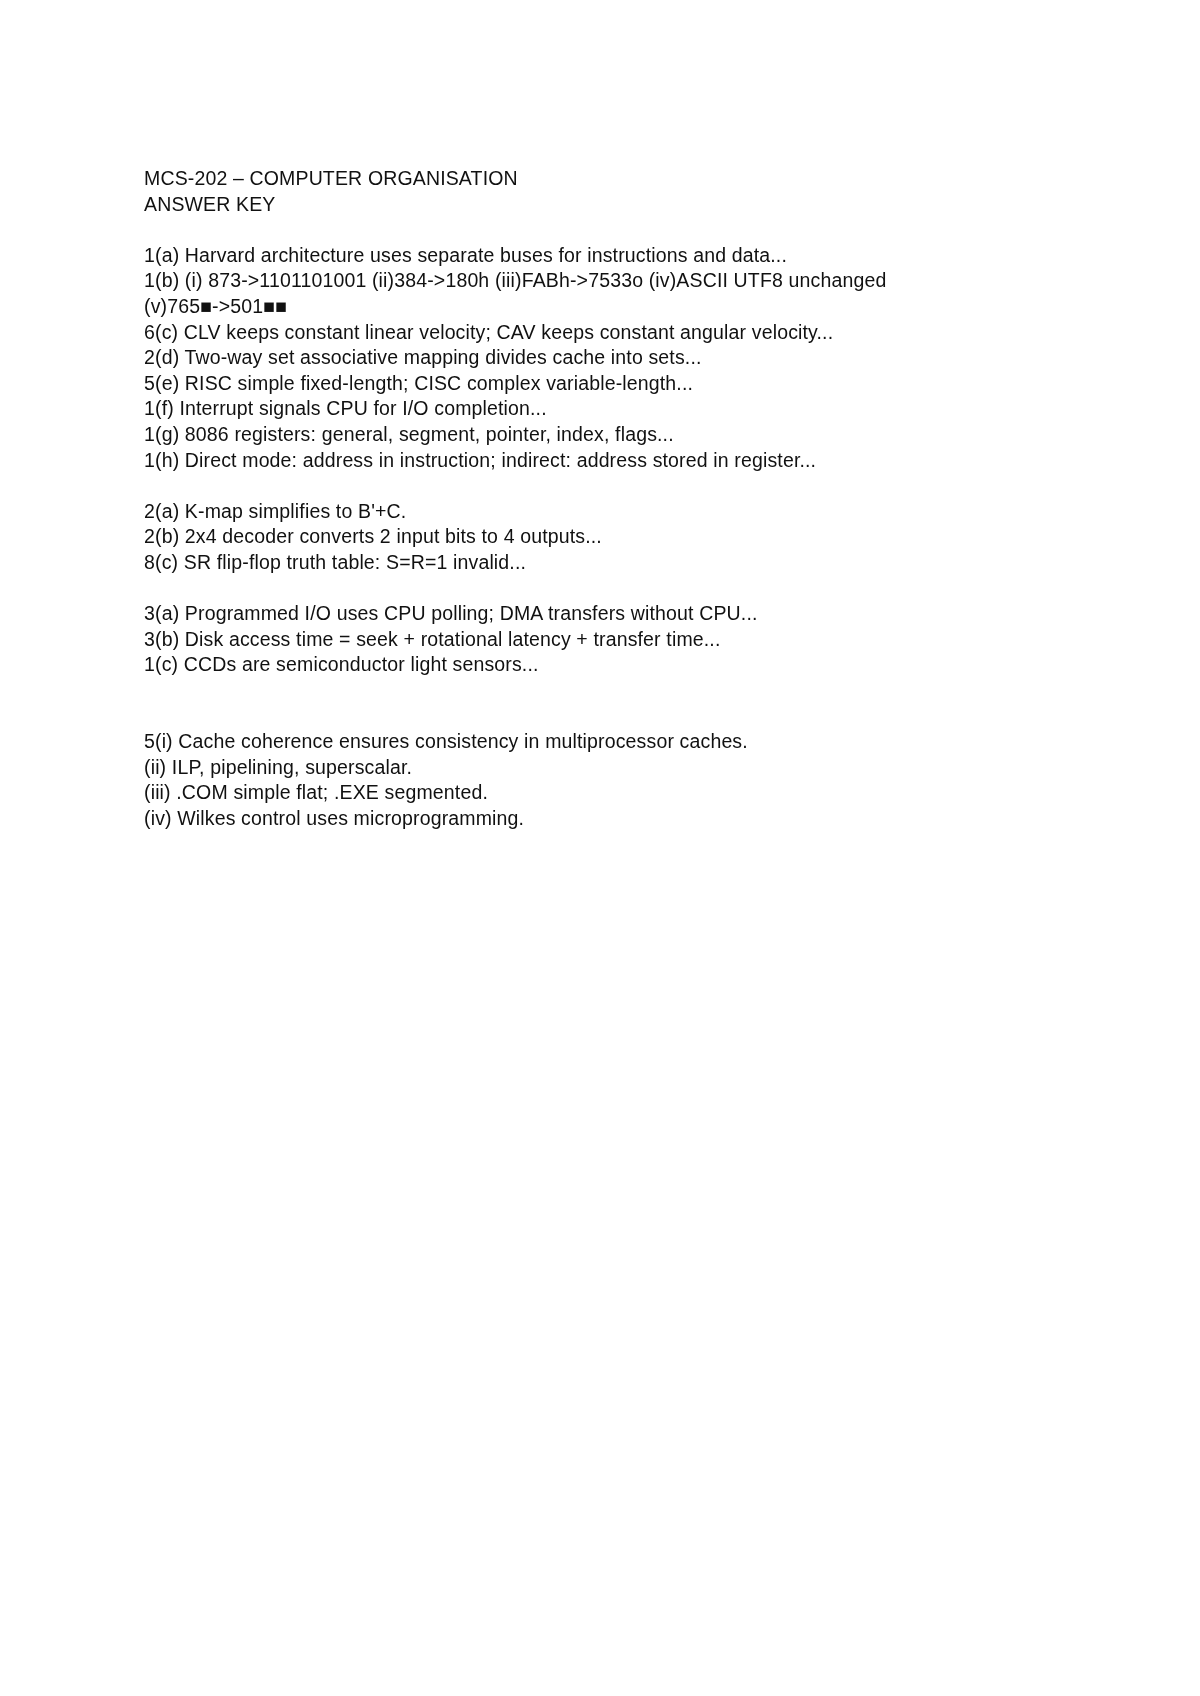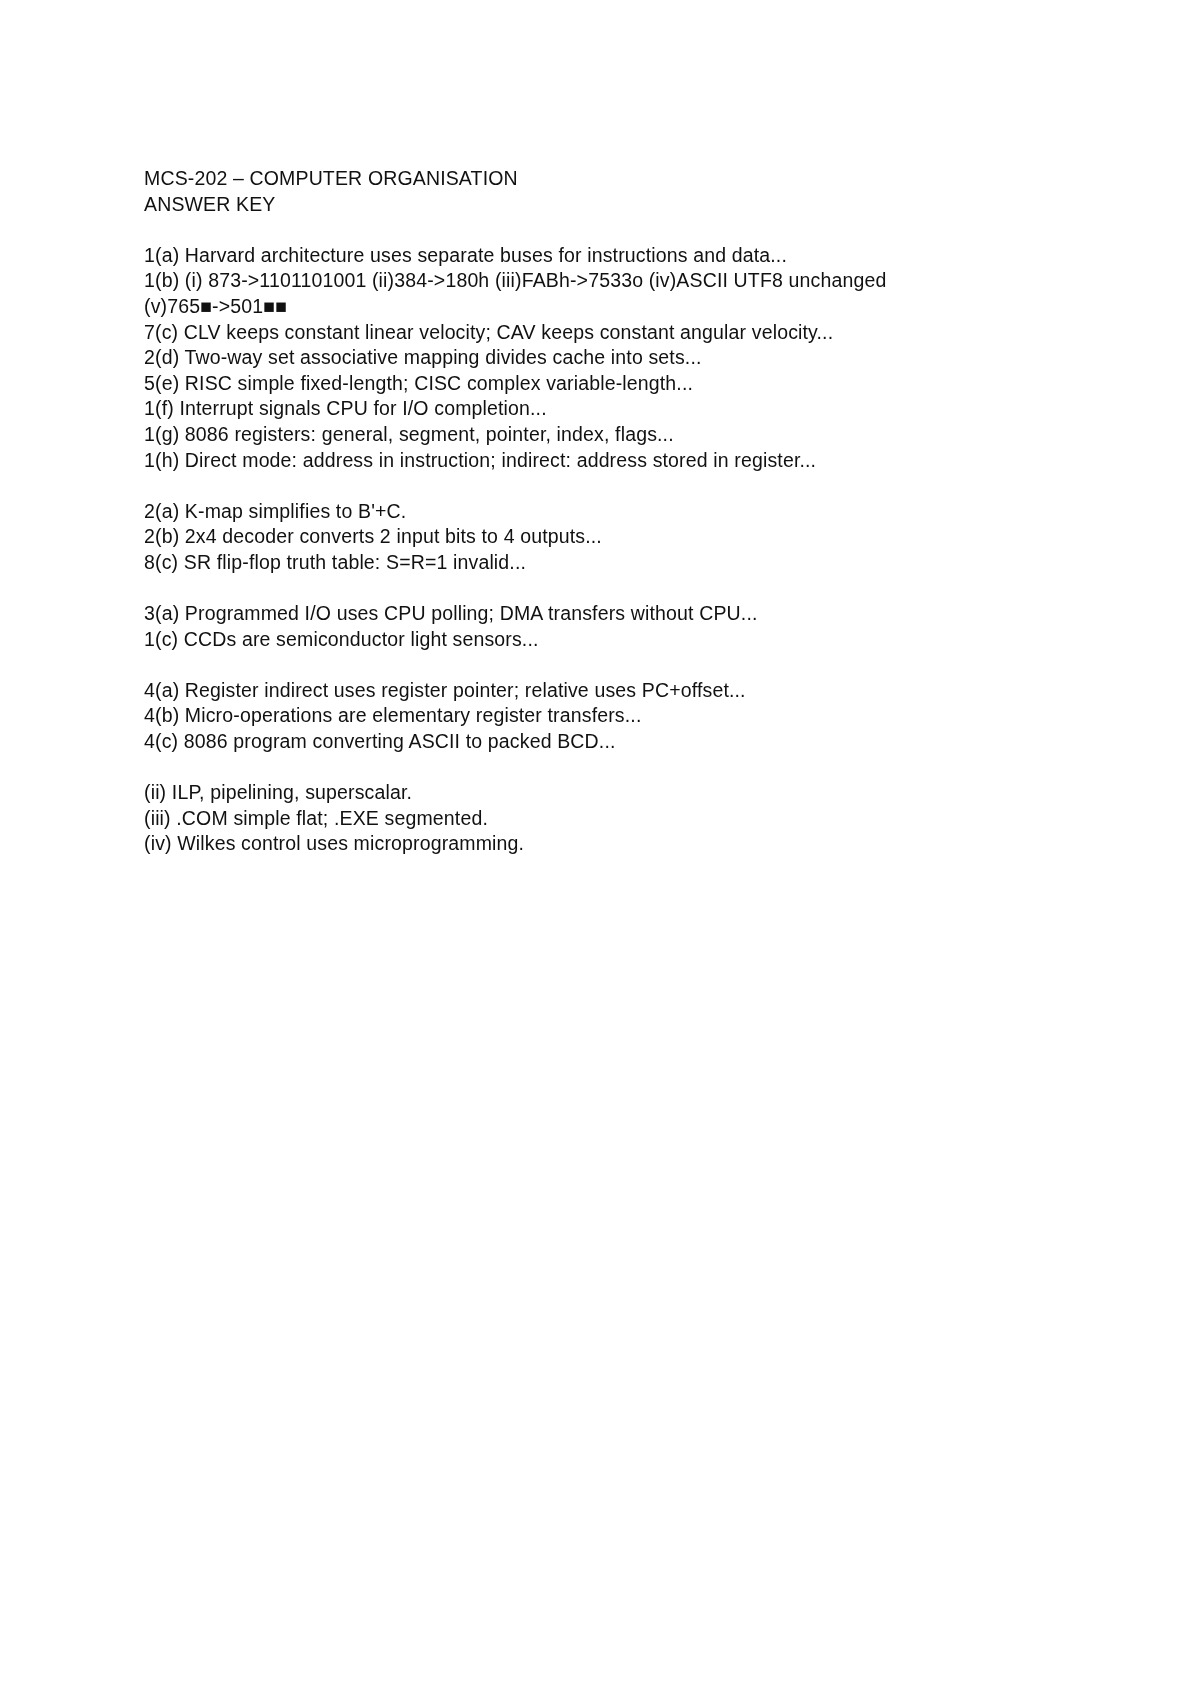--- a/index.html
+++ b/index.html
@@ -57,53 +57,50 @@
       <div class="line">MCS-202 – COMPUTER ORGANISATION</div>
       <div class="line">ANSWER KEY</div>
     </div>
 
     <div class="blank"></div>
 
     <div class="block">
       <div class="line">1(a) Harvard architecture uses separate buses for instructions and data...</div>
       <div class="line">1(b) (i) 873-&gt;1101101001 (ii)384-&gt;180h (iii)FABh-&gt;7533o (iv)ASCII UTF8 unchanged</div>
       <div class="line">(v)765■-&gt;501■■</div>
-      <div class="line">7(c) CLV keeps constant linear velocity; CAV keeps constant angular velocity...</div>
+      <div class="line">6(c) CLV keeps constant linear velocity; CAV keeps constant angular velocity...</div>
       <div class="line">2(d) Two-way set associative mapping divides cache into sets...</div>
       <div class="line">5(e) RISC simple fixed-length; CISC complex variable-length...</div>
       <div class="line">1(f) Interrupt signals CPU for I/O completion...</div>
       <div class="line">1(g) 8086 registers: general, segment, pointer, index, flags...</div>
       <div class="line">1(h) Direct mode: address in instruction; indirect: address stored in register...</div>
     </div>
 
     <div class="sep"></div>
 
     <div class="block">
       <div class="line">2(a) K-map simplifies to B'+C.</div>
       <div class="line">2(b) 2x4 decoder converts 2 input bits to 4 outputs...</div>
       <div class="line">8(c) SR flip-flop truth table: S=R=1 invalid...</div>
     </div>
 
     <div class="sep"></div>
 
     <div class="block">
       <div class="line">3(a) Programmed I/O uses CPU polling; DMA transfers without CPU...</div>
+      <div class="line">3(b) Disk access time = seek + rotational latency + transfer time...</div>
       <div class="line">1(c) CCDs are semiconductor light sensors...</div>
     </div>
 
     <div class="sep"></div>
 
-    <div class="block">
-      <div class="line">4(a) Register indirect uses register pointer; relative uses PC+offset...</div>
-      <div class="line">4(b) Micro-operations are elementary register transfers...</div>
-      <div class="line">4(c) 8086 program converting ASCII to packed BCD...</div>
-    </div>
 
     <div class="sep"></div>
 
     <div class="block">
+      <div class="line">5(i) Cache coherence ensures consistency in multiprocessor caches.</div>
       <div class="line">(ii) ILP, pipelining, superscalar.</div>
       <div class="line">(iii) .COM simple flat; .EXE segmented.</div>
       <div class="line">(iv) Wilkes control uses microprogramming.</div>
     </div>
 
   </div>
 </div>
 
 </body></html>

